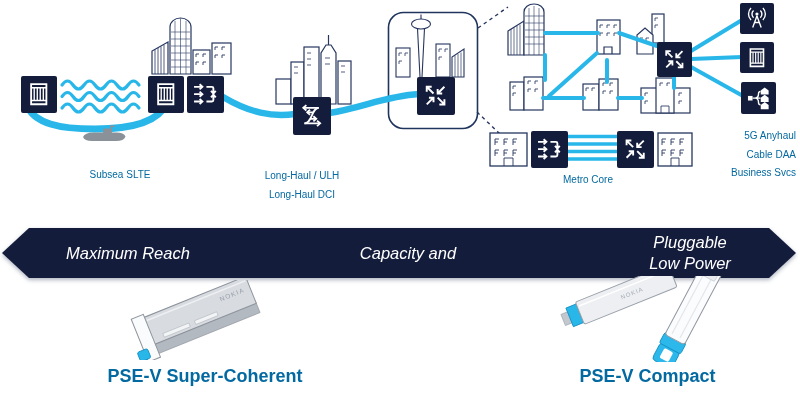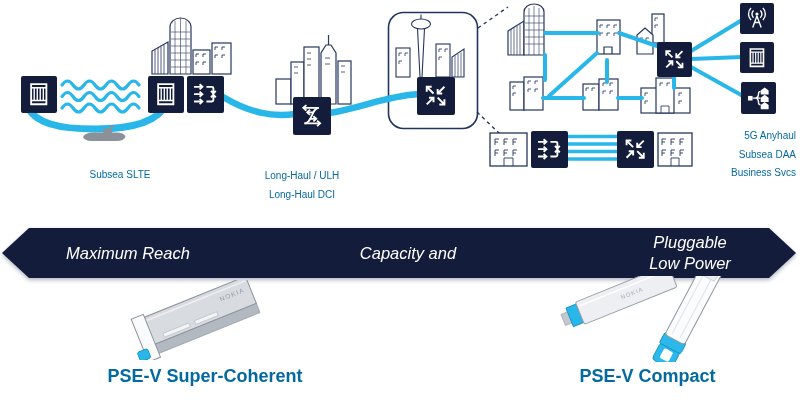--- a/index.html
+++ b/index.html
@@ -244,25 +244,26 @@
   <div class="lbl" style="left:50px;top:165px;width:140px">
     <div>Subsea SLTE</div>
   </div>
 
   <div class="lbl" style="left:228px;top:166px;width:148px">
     <div>Long-Haul / ULH</div>
     <div>Long-Haul DCI</div>
   </div>
 
   <div class="lbl" style="left:538px;top:170px;width:100px">
+    <div>Metro Core</div>
   </div>
 
   <div class="lbl right" style="left:666px;top:127px;width:130px">
     <div>5G Anyhaul</div>
-    <div>Subsea DAA</div>
+    <div>Cable DAA</div>
     <div>Business Svcs</div>
   </div>
 
   <div class="band-wrap">
     <div class="band">
       <div class="band-seg" style="left:8px;width:240px">
         <span>Maximum Reach</span>
       </div>
       <div class="band-seg" style="left:298px;width:220px">
         <span>Capacity and</span>

